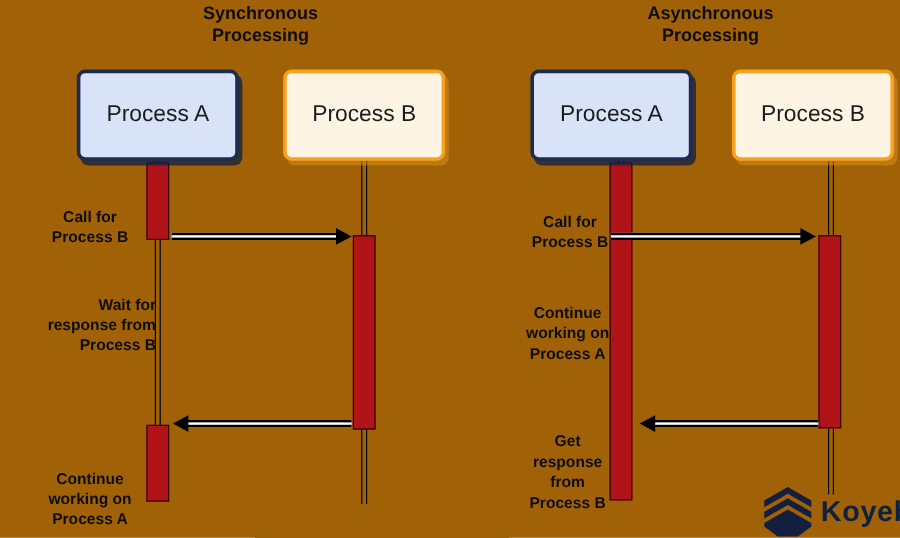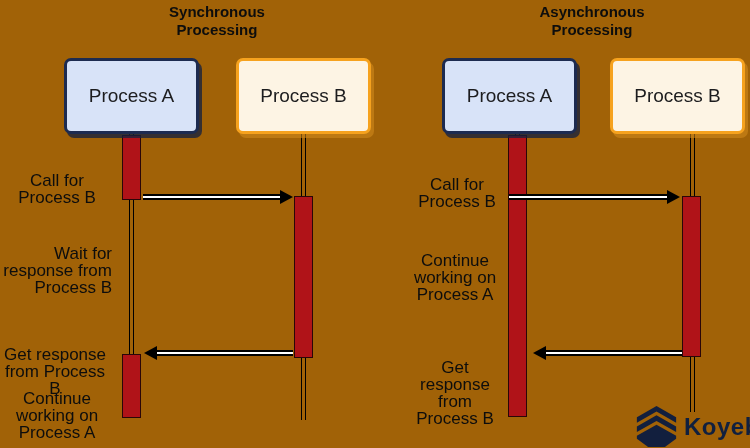--- a/index.html
+++ b/index.html
@@ -41,22 +41,22 @@
   .arrow.right .head {
     right:0; border-left:13px solid #000;
     border-top:7px solid transparent; border-bottom:7px solid transparent;
   }
   .arrow.left .head {
     left:0; border-right:13px solid #000;
     border-top:7px solid transparent; border-bottom:7px solid transparent;
   }
   .lbl {
     position:absolute; width:112px; text-align:center;
-    font-weight:normal; font-size:17px; line-height:17px;
-    white-space:pre-line; z-index:6;
+    font-weight:bold; font-size:13px; line-height:17px;
+    white-space:pre-line; z-index:6;margin-left:18px;
   }
   .logo { position:absolute; left:634px; top:405px; display:flex; align-items:center; z-index:7; }
   .logo svg { display:block; }
   .logo-text {
     font-weight:bold; font-size:24px; color:#10203F;
     margin-left:5px; letter-spacing:0.5px;
   }
 </style>
 </head>
 <body>
@@ -87,22 +87,20 @@
   </div>
   <div class="pbox box-b" style="left:236px; top:58px;">
     <span>Process B</span>
   </div>
 
   <div class="lbl" style="left:1px; top:172px;">Call for
 Process B</div>
   <div class="lbl" style="left:0px; top:245px;text-align:right;">Wait for
 response from
 Process B</div>
-  <div class="lbl" style="left:-1px; top:346px;">Get response
-from Process B</div>
   <div class="lbl" style="left:1px; top:390px;">Continue
 working on
 Process A</div>
 
   <div class="title" style="left:512px; top:3px;">Asynchronous
 Processing</div>
 
   <div class="lifeline" style="left:515px; top:134px; height:283px;"></div>
   <div class="lifeline" style="left:689.5px; top:134px; height:278px;"></div>
 

